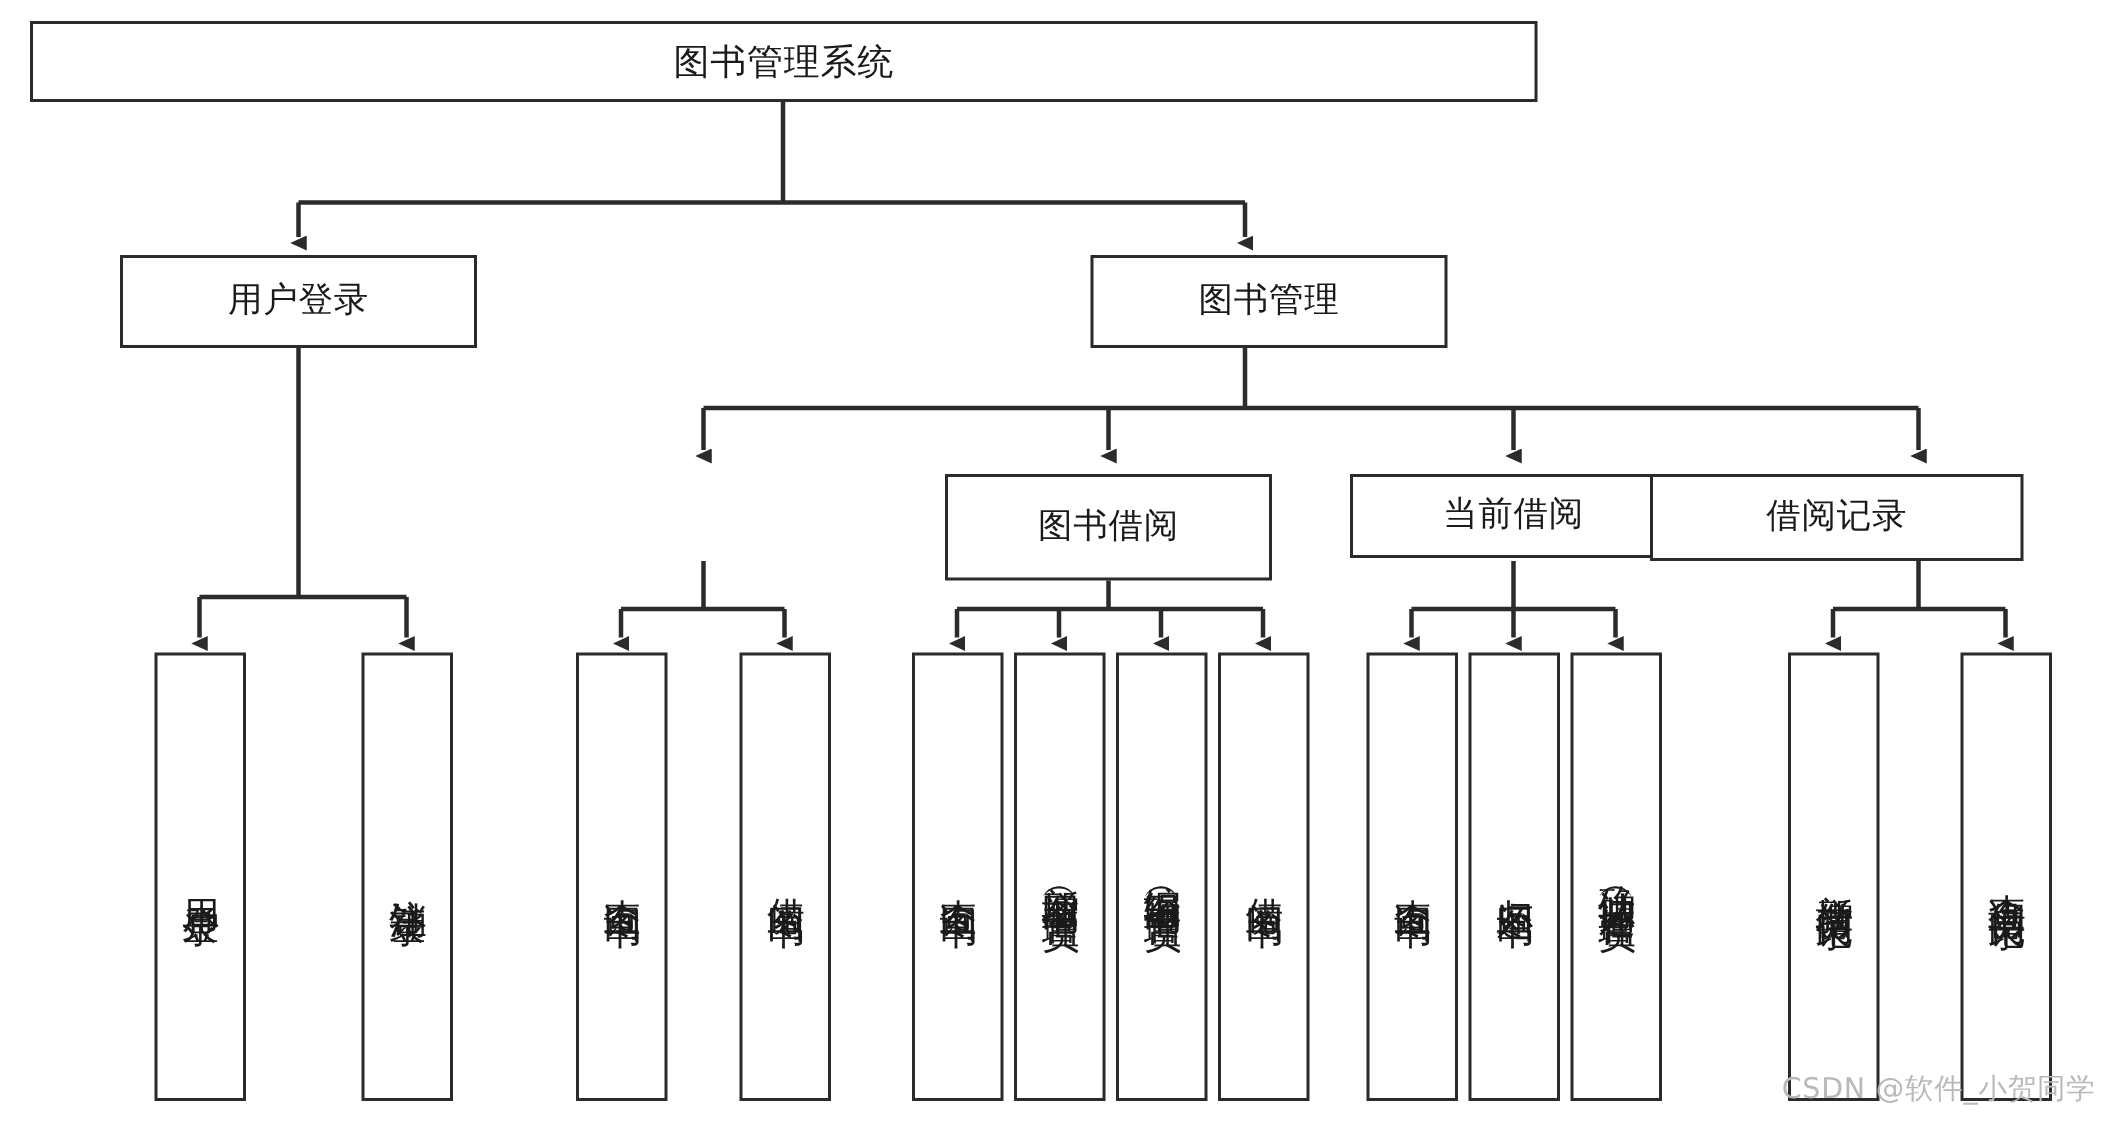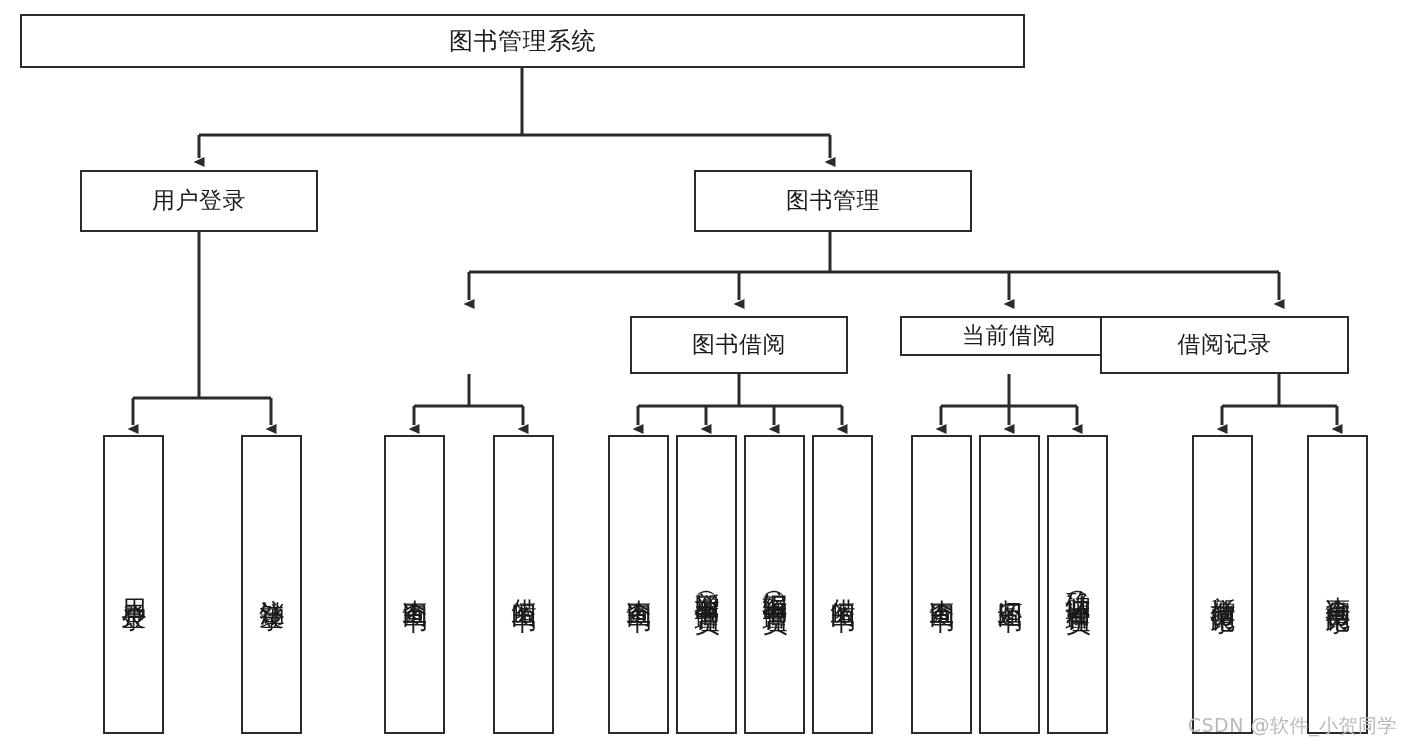--- a/index.html
+++ b/index.html
@@ -136,28 +136,28 @@
     </g>
   </svg>
 
   <div class="node-box node-root" style="left:20px; top:14px; width:1005px; height:54px;">
     <span class="node-label">图书管理系统</span>
   </div>
 
   <div class="node-box node-l2" style="left:80px; top:170px; width:238px; height:62px;">
     <span class="node-label">用户登录</span>
   </div>
-  <div class="node-box node-l2" style="left:694px; top:170px; width:278px; height:62px;">
+  <div class="node-box node-l2" style="left:727px; top:170px; width:238px; height:62px;">
     <span class="node-label">图书管理</span>
   </div>
 
-  <div class="node-box node-l3" style="left:630px; top:316px; width:218px; height:58px;">
+  <div class="node-box node-l3" style="left:630px; top:316px; width:218px; height:71px;">
     <span class="node-label">图书借阅</span>
   </div>
-  <div class="node-box node-l3" style="left:900px; top:316px; width:218px; height:40px;">
+  <div class="node-box node-l3" style="left:900px; top:316px; width:218px; height:56px;">
     <span class="node-label">当前借阅</span>
   </div>
   <div class="node-box node-l3" style="left:1100px; top:316px; width:249px; height:58px;">
     <span class="node-label">借阅记录</span>
   </div>
 
   <div class="node-box node-leaf" style="left:103px; top:435px; width:61px; height:299px;">
     <span class="node-label">用户登录</span>
   </div>
   <div class="node-box node-leaf" style="left:241px; top:435px; width:61px; height:299px;">

